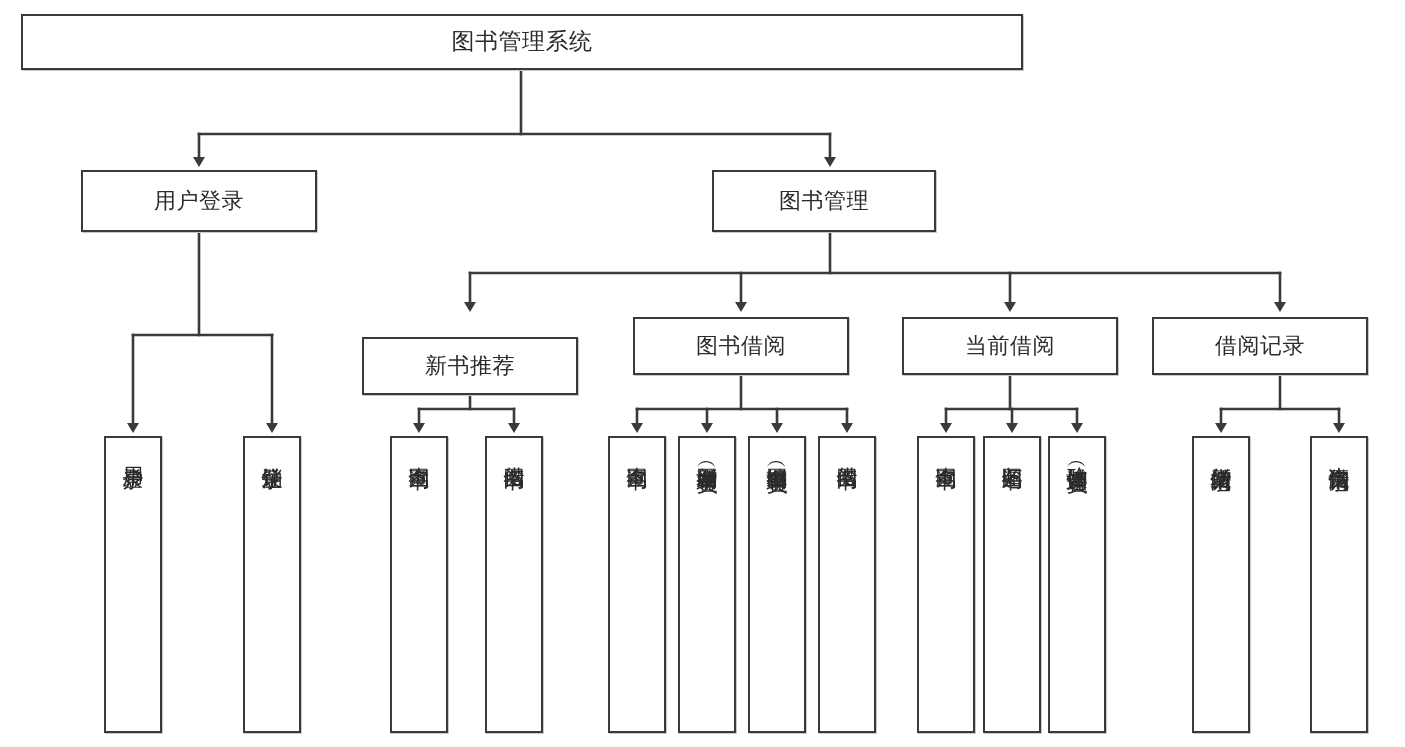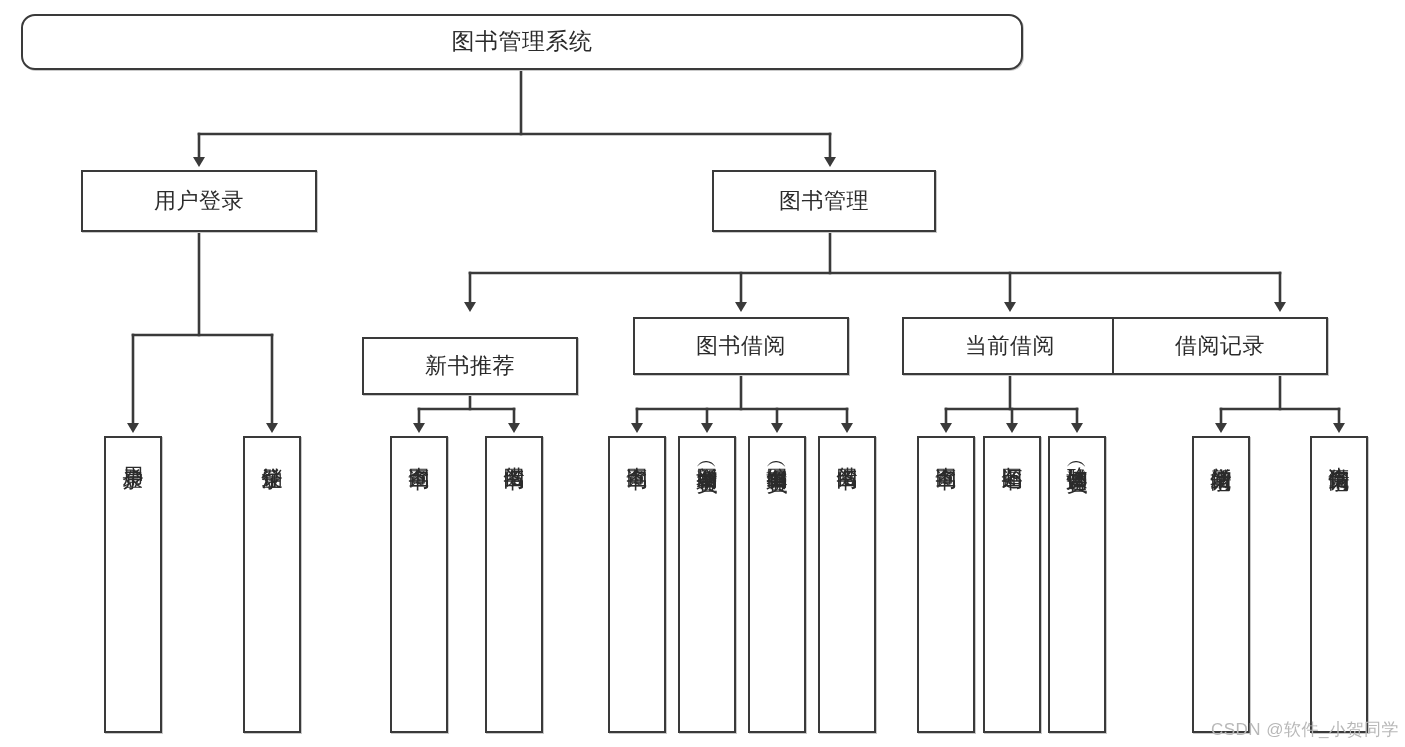--- a/index.html
+++ b/index.html
@@ -31,21 +31,20 @@
     border: 2px solid #3a3a3a;
     display: flex;
     align-items: center;
     justify-content: center;
     color: #2b2b2b;
     z-index: 2;
   }
   .node.root {
     border-width: 2px;
     box-shadow: 1px 1px 0 #c9c9c9;
-    border-radius: 14px;
   }
   .node.branch {
     box-shadow: 1px 1px 0 #c9c9c9;
   }
   .node.leaf {
     box-shadow: 1px 1px 0 #c9c9c9;
   }
   .node-label {
     font-size: 22px;
     line-height: 1.2;
@@ -149,21 +148,21 @@
 
   <div class="node branch" style="left:362px; top:317px; width:216px; height:58px;margin-top:20px;">
     <span class="node-label">新书推荐</span>
   </div>
   <div class="node branch" style="left:633px; top:317px; width:216px; height:58px;">
     <span class="node-label">图书借阅</span>
   </div>
   <div class="node branch" style="left:902px; top:317px; width:216px; height:58px;">
     <span class="node-label">当前借阅</span>
   </div>
-  <div class="node branch" style="left:1112px; top:317px; width:216px; height:58px;">
+  <div class="node branch" style="left:1152px; top:317px; width:216px; height:58px;">
     <span class="node-label">借阅记录</span>
   </div>
 
   <div class="node leaf" style="left:104px; top:436px; width:58px; height:297px;">
     <span class="node-label">用户登录</span>
   </div>
   <div class="node leaf" style="left:243px; top:436px; width:58px; height:297px;">
     <span class="node-label">注销登录</span>
   </div>
 
@@ -197,15 +196,14 @@
     <span class="node-label">确认归还（管理员）</span>
   </div>
 
   <div class="node leaf" style="left:1192px; top:436px; width:58px; height:297px;">
     <span class="node-label">新增借阅记录</span>
   </div>
   <div class="node leaf" style="left:1310px; top:436px; width:58px; height:297px;">
     <span class="node-label">查询借阅记录</span>
   </div>
 
-  <div id="watermark">CSDN @软件_小贺同学</div>
 
 </div>
 
 </body></html>

